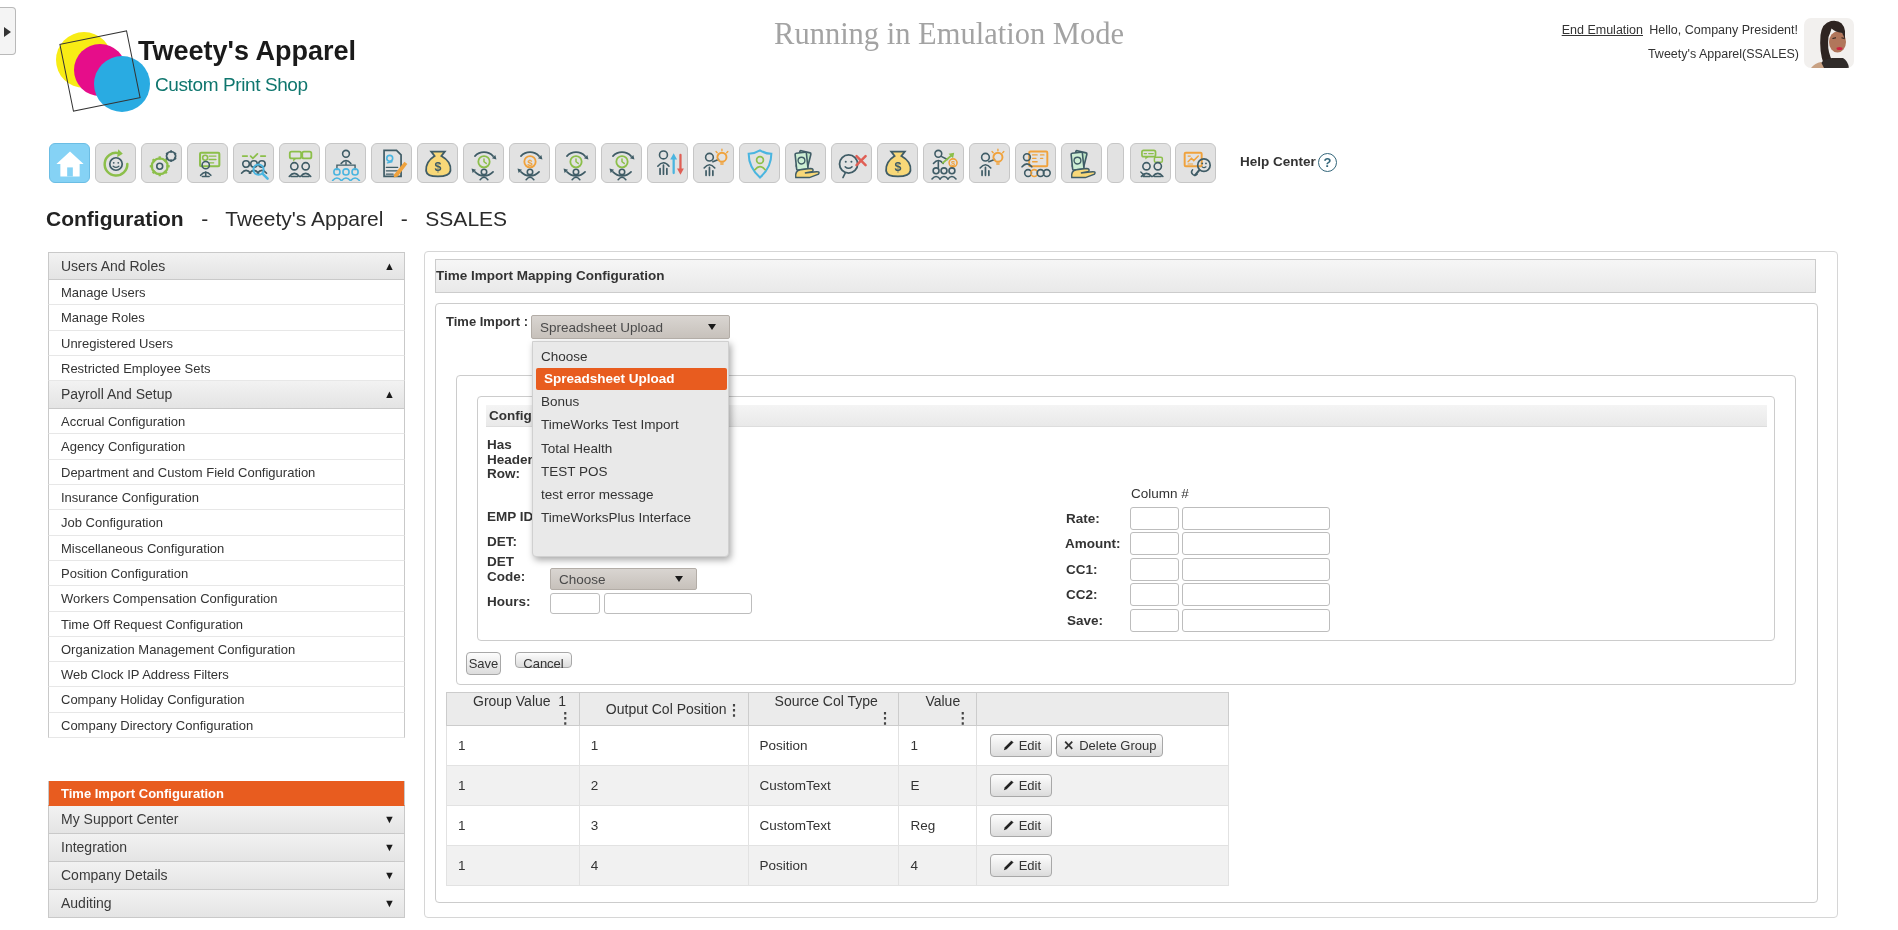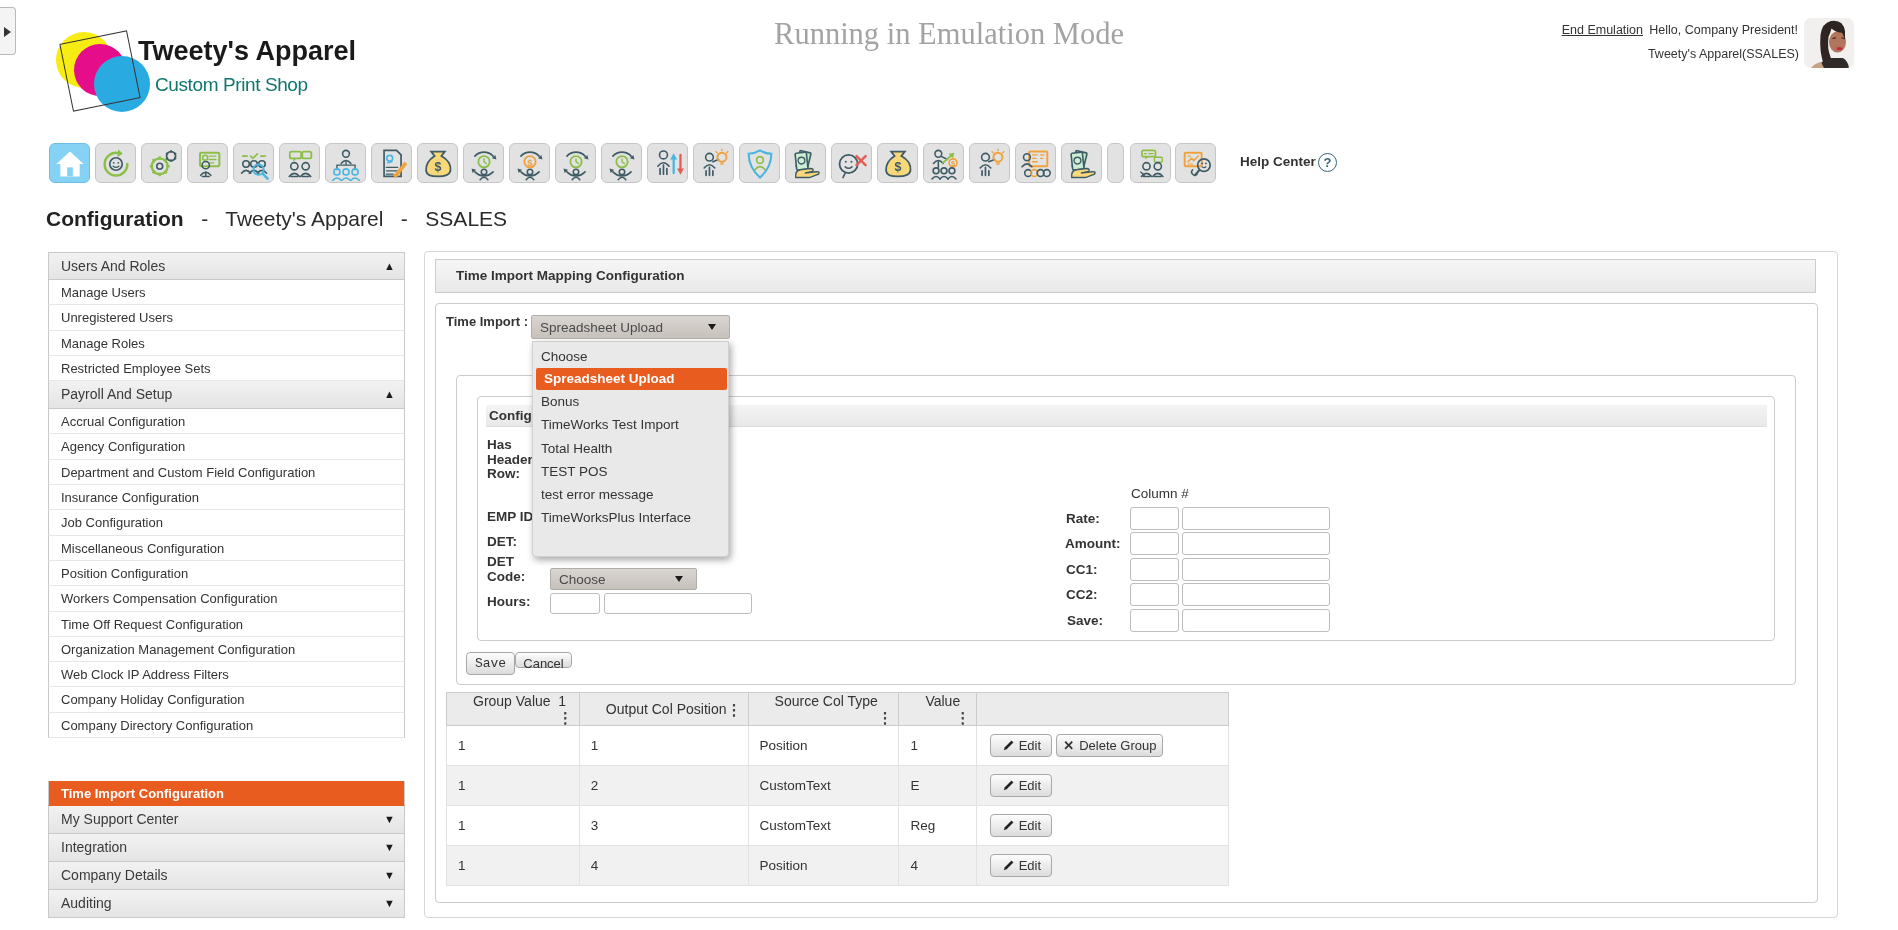--- a/index.html
+++ b/index.html
@@ -39,21 +39,21 @@
 
 #sidebar { left:48px; top:252px; width:357px; }
 .shead { height:28px; background:linear-gradient(#f2f2f2,#e4e4e4); border:1px solid #c9c9c9; border-top:none; position:relative; font-size:14px; font-weight:normal; color:#3a3a3a; line-height:27px; padding-left:12px; }
 .shead:first-child { border-top:1px solid #c9c9c9; }
 .shead .arr { position:absolute; right:9px; top:0px; font-size:11px; color:#1a1a1a; line-height:27px; }
 .sitem { height:25.3px; border-bottom:1px solid #e7e7e7; border-left:1px solid #c9c9c9; border-right:1px solid #c9c9c9; background:#fff; font-size:13px; color:#333; line-height:25px; padding-left:12px; }
 .sitem.active { background:#e85c1f; color:#fff; font-weight:bold; border-bottom-color:#e85c1f;margin-top:43px; }
 
 
 #outerBox { left:424px; top:251px; width:1414px; height:667px; border:1px solid #d6d6d6; border-radius:4px; }
-#mainHeadBar { left:435px; top:259px; width:1381px; height:34px; background:linear-gradient(#f6f6f6,#e9e9e9); border:1px solid #ccc; font-size:13.5px; font-weight:bold; color:#333; line-height:32px; padding-left:20px; }
+#mainHeadBar { left:435px; top:259px; width:1381px; height:34px; background:linear-gradient(#f6f6f6,#e9e9e9); border:1px solid #ccc; font-size:13.5px; font-weight:bold; color:#333; line-height:32px; padding-left:0; }
 #panel { left:435px; top:303px; width:1383px; height:600px; border:1px solid #ccc; border-radius:4px; }
 #tiLabel { left:446px; top:314px; font-size:13px; font-weight:bold; color:#333; }
 #innerBox { left:456px; top:375px; width:1340px; height:310px; border:1px solid #ccc; border-radius:4px; }
 #fieldset { left:477px; top:396px; width:1298px; height:245px; border:1px solid #ccc; border-radius:4px; }
 #legendBar { left:486px; top:405px; width:1281px; height:22px; background:linear-gradient(#f4f4f4,#e9e9e9); border-bottom:1px solid #ddd; font-size:13.5px; font-weight:bold; color:#333; line-height:21px; padding-left:3px; }
 .flabel { position:absolute; font-size:13.5px; font-weight:bold; color:#333; }
 input.tx { position:absolute; border:1px solid #bdbdbd; border-radius:3px; background:#fff; }
 
 
 .sel { position:absolute; background:linear-gradient(#d9d5d1,#c7c1bb); border:1px solid #b3ada7; border-radius:2px; font-size:13.5px; color:#4a4a4a; }
@@ -380,22 +380,22 @@
       </svg>
     </div>
   <div id="helpCenter" class="abs">Help Center</div>
   <div id="helpQ" class="abs">?</div>
 
   <div id="crumb" class="abs"><b>Configuration</b>&nbsp;&nbsp; -&nbsp;&nbsp; Tweety's Apparel&nbsp;&nbsp; -&nbsp;&nbsp; SSALES</div>
 
   <div id="sidebar" class="abs">
     <div class="shead">Users And Roles<span class="arr">▲</span></div>
     <div class="sitem">Manage Users</div>
+    <div class="sitem">Manage Roles</div>
     <div class="sitem">Unregistered Users</div>
-    <div class="sitem">Manage Roles</div>
     <div class="sitem">Restricted Employee Sets</div>
     <div class="shead">Payroll And Setup<span class="arr">▲</span></div>
     <div class="sitem">Accrual Configuration</div>
     <div class="sitem">Agency Configuration</div>
     <div class="sitem">Department and Custom Field Configuration</div>
     <div class="sitem">Insurance Configuration</div>
     <div class="sitem">Job Configuration</div>
     <div class="sitem">Miscellaneous Configuration</div>
     <div class="sitem">Position Configuration</div>
     <div class="sitem">Workers Compensation Configuration</div>
@@ -444,21 +444,21 @@
   <input class="tx" style="left: 1182px; top: 507px; width: 148px; height: 23px;">
   <input class="tx" style="left: 1130px; top: 532px; width: 49px; height: 23px;">
   <input class="tx" style="left: 1182px; top: 532px; width: 148px; height: 23px;">
   <input class="tx" style="left: 1130px; top: 558px; width: 49px; height: 23px;">
   <input class="tx" style="left: 1182px; top: 558px; width: 148px; height: 23px;">
   <input class="tx" style="left: 1130px; top: 583px; width: 49px; height: 23px;">
   <input class="tx" style="left: 1182px; top: 583px; width: 148px; height: 23px;">
   <input class="tx" style="left: 1130px; top: 609px; width: 49px; height: 23px;">
   <input class="tx" style="left: 1182px; top: 609px; width: 148px; height: 23px;">
 
-  <div class="gbtn" style="left:466px; top:652px; width:49px; height:23px; line-height:21px;font-family:Liberation Mono, monospace;">Save</div>
+  <div class="gbtn" style="left:466px; top:652px; width:35px; height:23px; line-height:21px;">Save</div>
   <div class="gbtn" style="left:515px; top:652px; width:57px; height:16px; line-height:21px;">Cancel</div>
 
   <div class="sel" style="left:531px; top:315px; width:199px; height:24px; z-index:51;">
       <span class="st">Spreadsheet Upload</span>
       <span class="sarr"></span>
     </div>
   <div id="ddl" class="abs">
     <div class="opt" style="padding-top:3px; height:26px;">Choose</div>
     <div class="opt sel2">Spreadsheet Upload</div>
     <div class="opt">Bonus</div>

